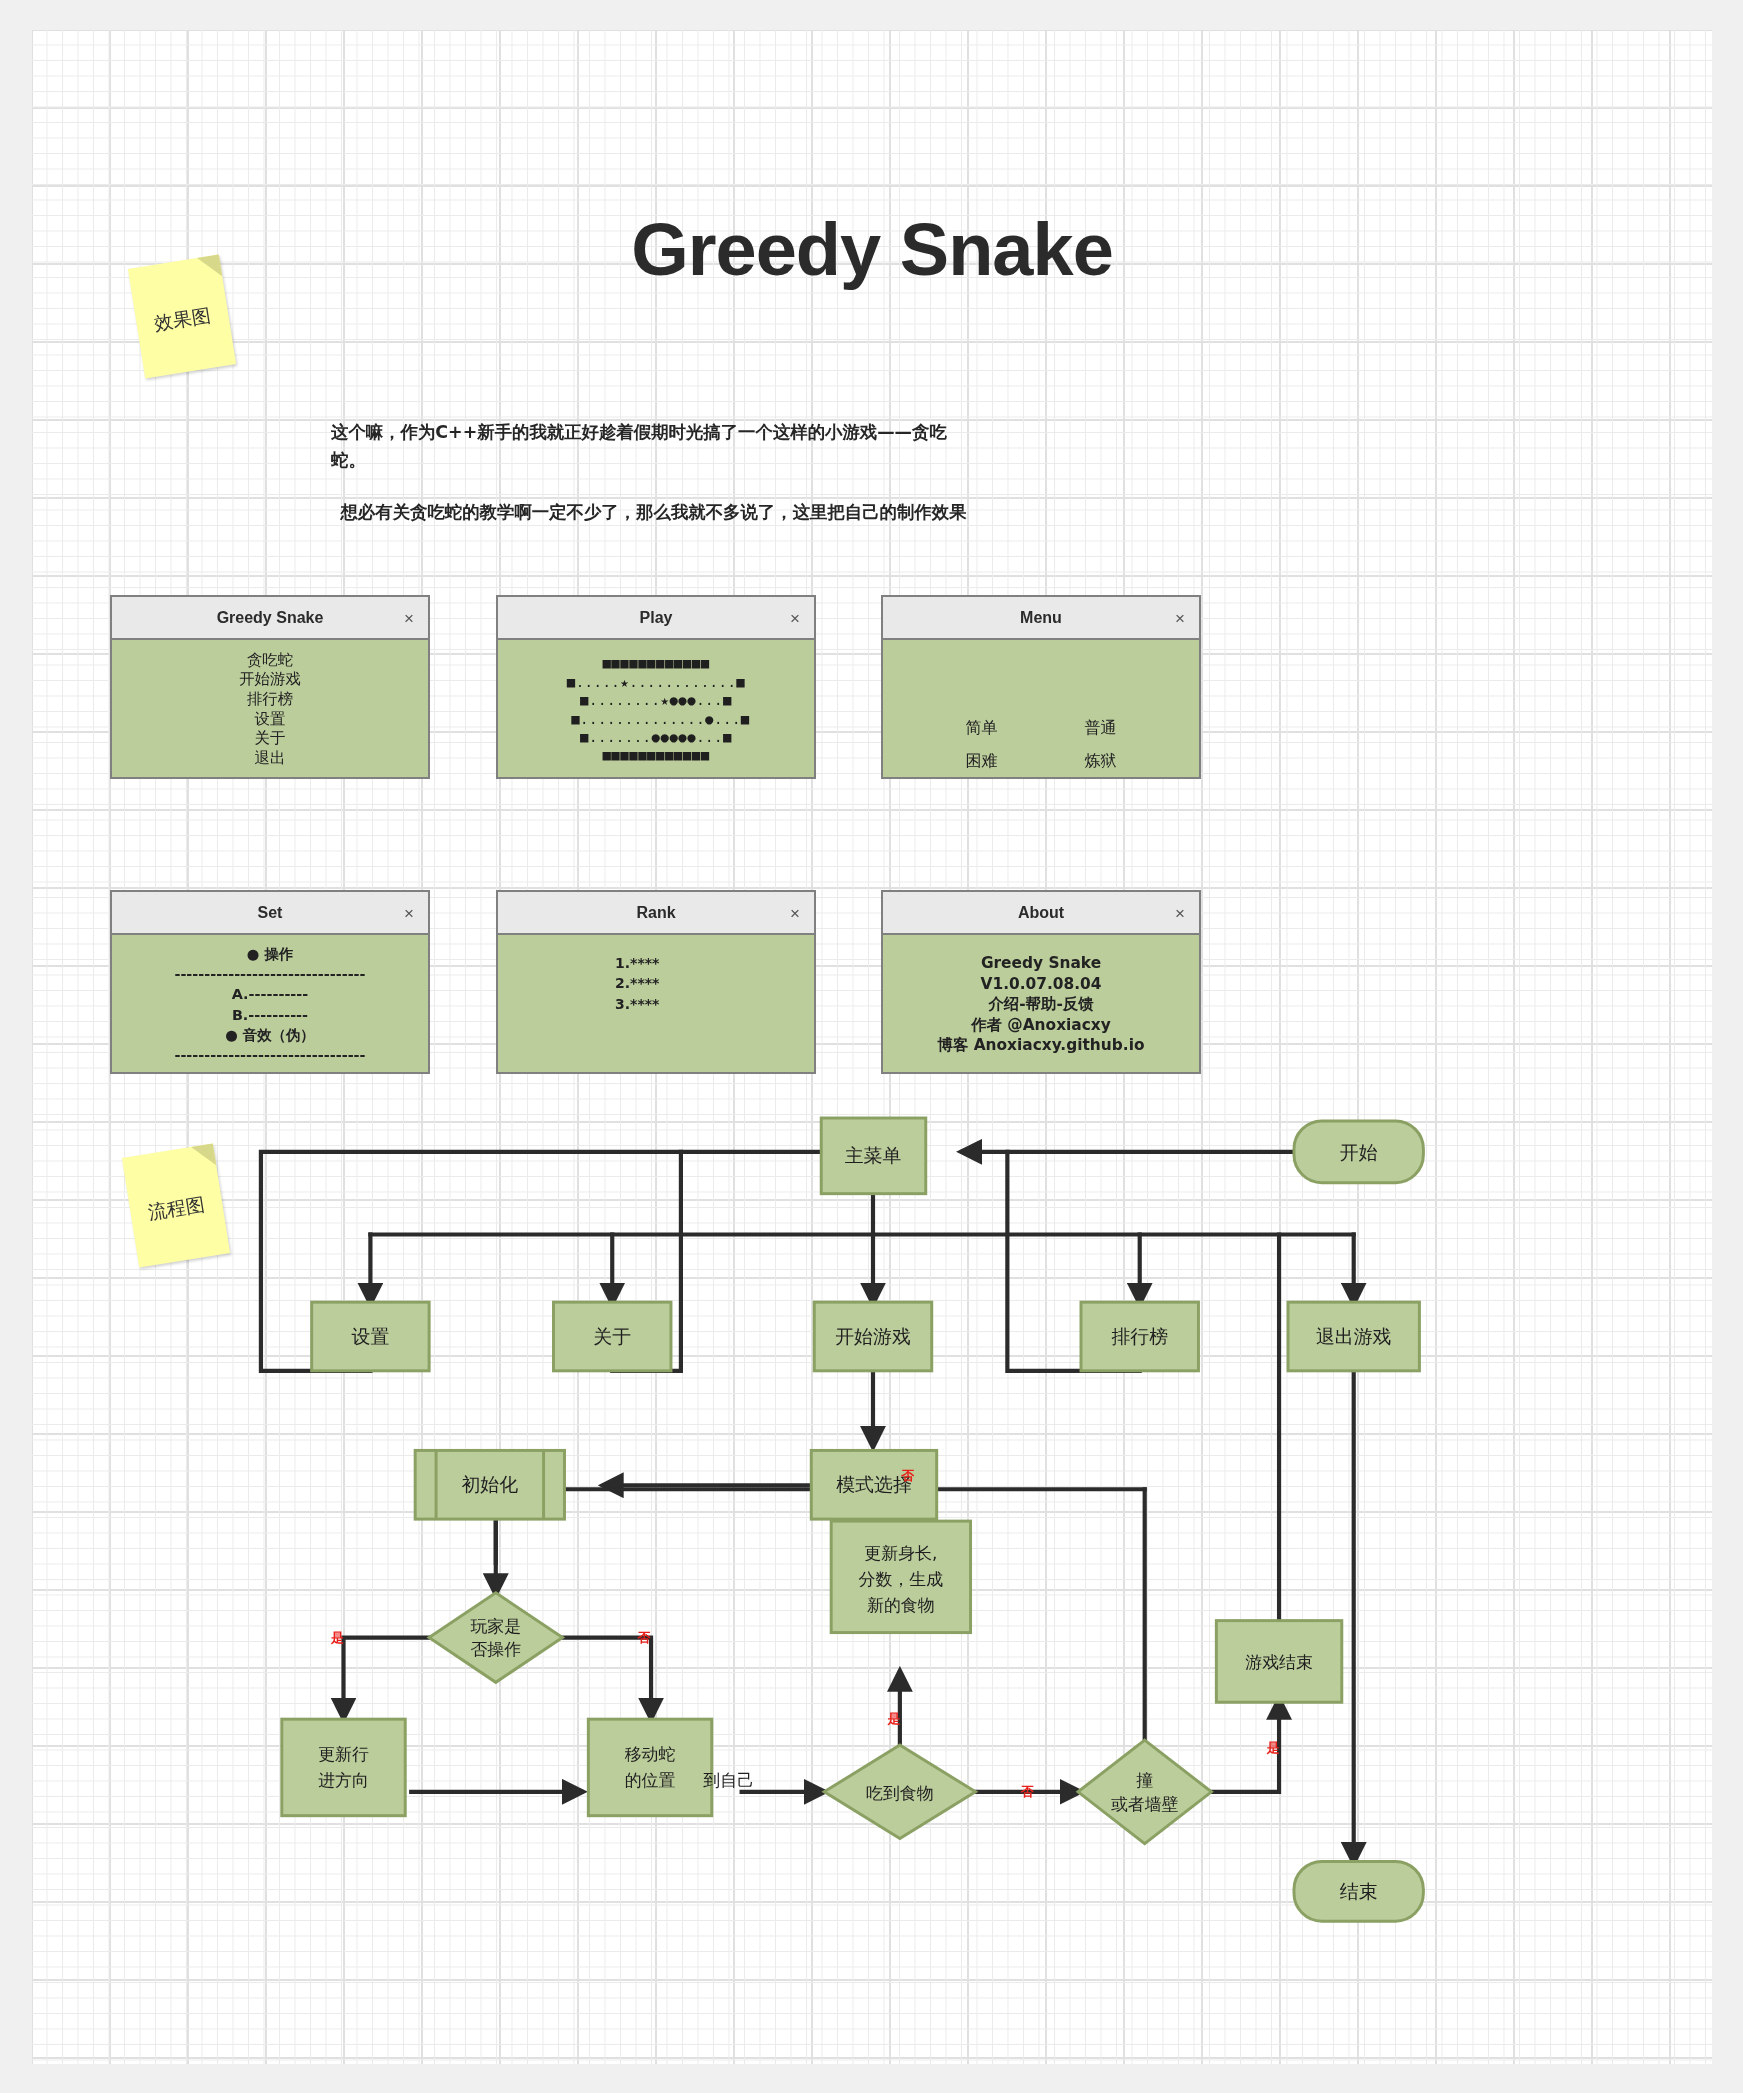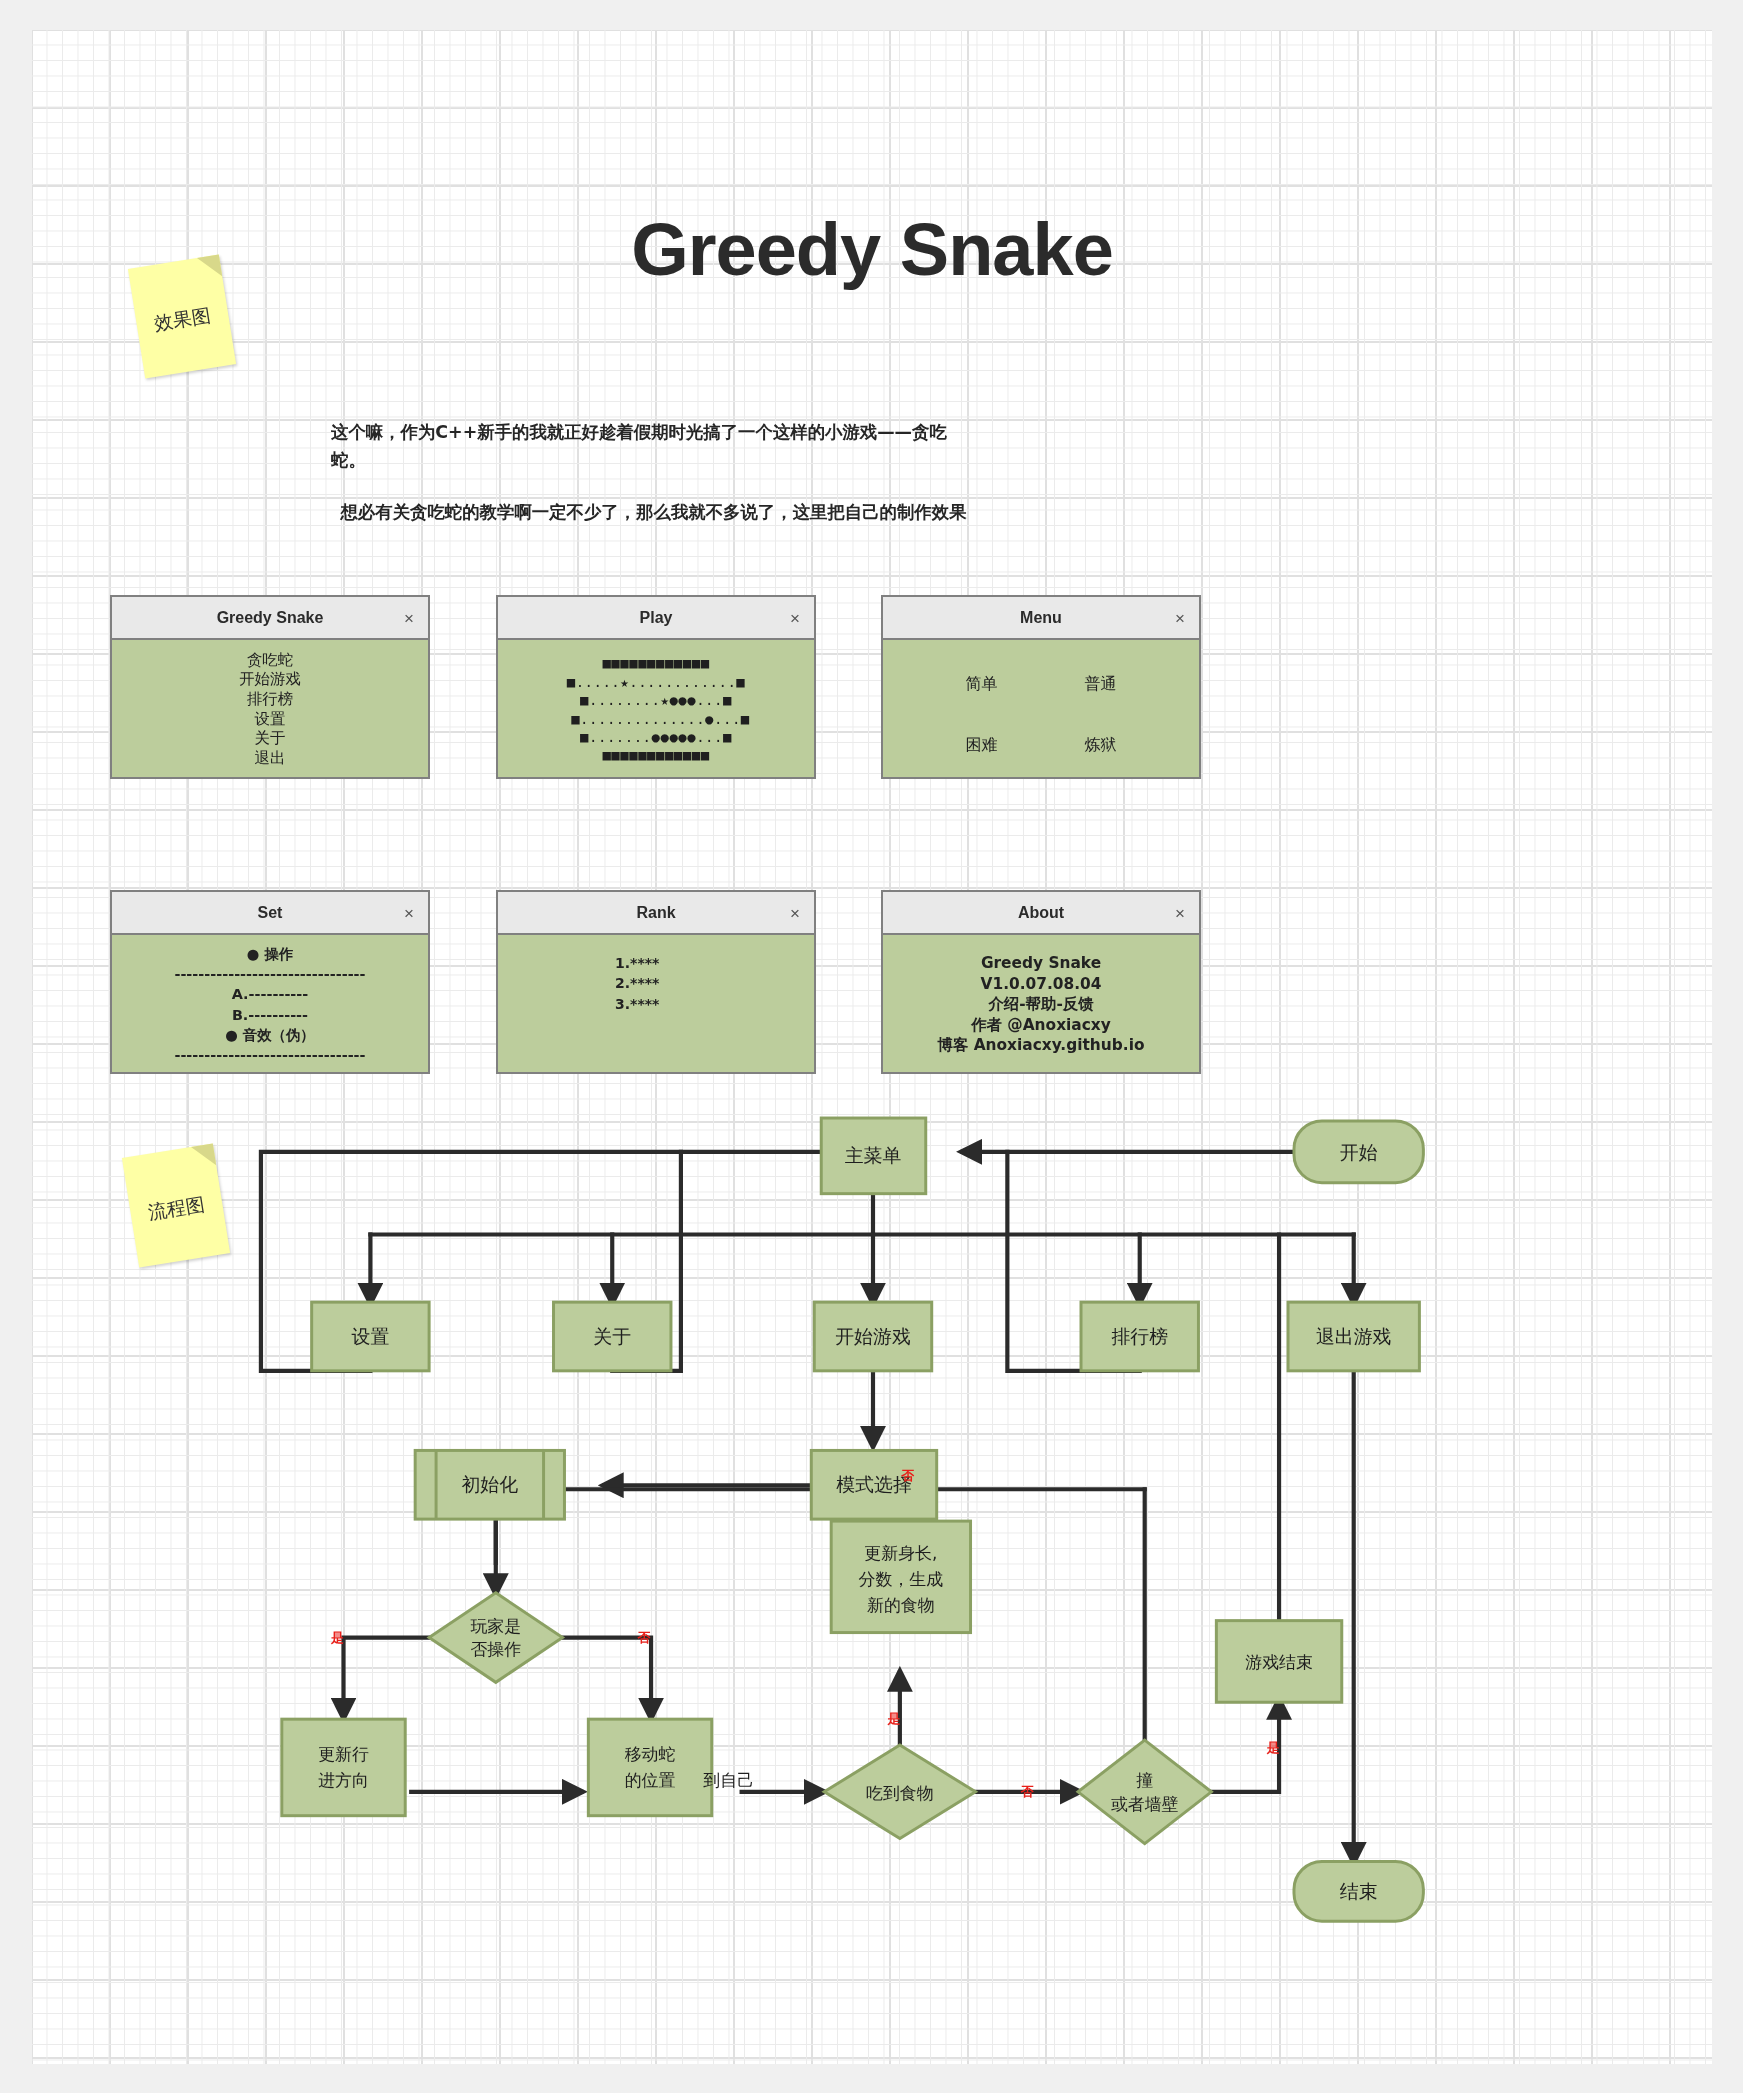--- a/index.html
+++ b/index.html
@@ -118,21 +118,21 @@
   }
   .win .wbody.about .ln{font-weight:bold;font-size:15.4px;line-height:1.33;}
   .win .wbody.rank{align-items:flex-start;justify-content:flex-start;padding-top:18px;padding-left:117px;}
   .win .wbody.rank .ln{font-weight:bold;font-size:14px;line-height:1.45;text-align:left;}
   .win .wbody.set .ln{font-weight:bold;font-size:14.4px;line-height:1.4;}
   .win .wbody.play .ln{
     font-family:"DejaVu Sans Mono","Liberation Mono",monospace;
     font-size:14px;line-height:1.32;letter-spacing:0.5px;color:#1f1f1f;
   }
   .win .wbody.menu{justify-content:flex-start;padding-top:34px;}
-  .menu-grid{display:grid;grid-template-columns:119px 119px;row-gap:40px;}
+  .menu-grid{display:grid;grid-template-columns:119px 119px;row-gap:12px;margin-top:44px;}
   .menu-grid span{font-size:16px;text-align:center;}
 
   #win-main{left:78px;top:565px;}
   #win-play{left:464px;top:565px;}
   #win-menu{left:849px;top:565px;}
   #win-set{left:78px;top:860px;}
   #win-rank{left:464px;top:860px;}
   #win-about{left:849px;top:860px;}
 
   

